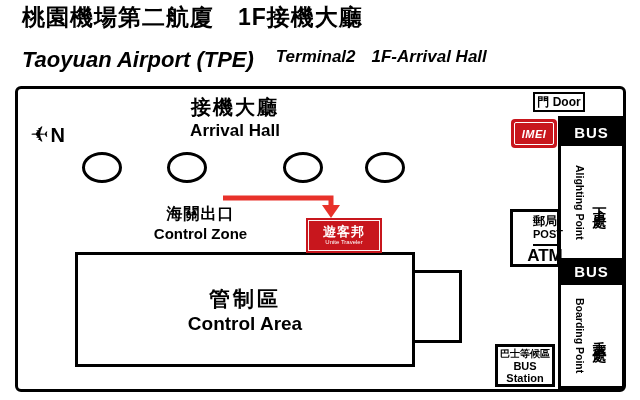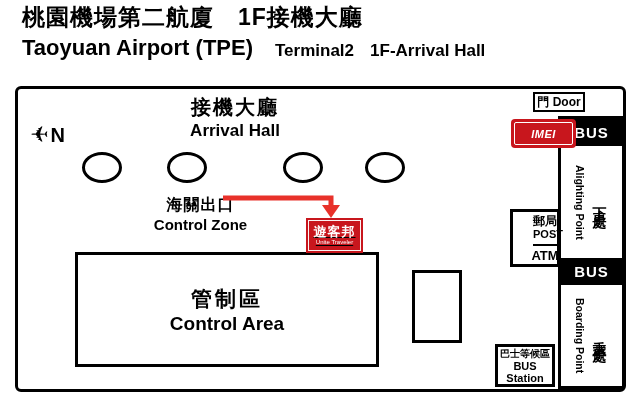--- a/index.html
+++ b/index.html
@@ -5,21 +5,21 @@
   html,body { margin:0; padding:0; }
   body {
     width:640px; height:400px; position:relative; overflow:hidden;
     background:#ffffff; color:#000;
     font-family:"Liberation Sans","DejaVu Sans",sans-serif;
   }
   .abs { position:absolute; }
 
   
   .title-zh { left:22px; top:2px; font-size:23px; font-weight:bold; letter-spacing:1px; }
-  .title-en { left:22px; top:35px; display:flex; align-items:flex-end; }
+  .title-en { left:22px; top:47px; display:flex; align-items:flex-start;font-style:italic; }
   .title-en .big   { font-size:22px; font-weight:bold; }
   .title-en .small { font-size:17px; font-weight:bold; margin-left:22px; }
   .title-en .small2{ font-size:17px; font-weight:bold; margin-left:16px; }
 
   
   .frame { left:15px; top:86px; width:611px; height:306px;
            border:3px solid #000; border-radius:6px; box-sizing:border-box; background:#fff; }
 
   
   .compass { left:30px; top:122px; display:flex; align-items:center; gap:2px; }
@@ -29,35 +29,35 @@
   
   .arrival { left:155px; top:94px; width:160px; text-align:center; }
   .arrival .zh { font-size:20px; font-weight:bold; letter-spacing:2px; }
   .arrival .en { font-size:17px; font-weight:bold; }
 
   
   .pillar { position:absolute; width:40px; height:31px; border:3px solid #000;
             border-radius:50%; background:#fff; box-sizing:border-box; }
 
   
-  .czone { left:138px; top:195px; width:125px; text-align:center; }
+  .czone { left:138px; top:204px; width:125px; text-align:center; }
   .czone .zh { font-size:16px; font-weight:bold; letter-spacing:1px; }
   .czone .en { font-size:15px; font-weight:bold; }
 
   
-  .badge { left:306px; top:218px; width:57px; height:35px; background:#c8161d;
-           box-sizing:border-box; padding:2px; z-index:3;text-decoration:underline; }
+  .badge { left:306px; top:218px; width:76px; height:35px; background:#c8161d;
+           box-sizing:border-box; padding:2px; z-index:3; }
   .badge-inner { border:1px solid rgba(255,255,255,.95); height:100%; box-sizing:border-box;
                  display:flex; flex-direction:column; align-items:center; justify-content:center;
                  color:#fff; }
   .badge-inner .zh { font-size:13px; font-weight:bold; letter-spacing:1px; line-height:14px; }
   .badge-inner .en { font-size:6px; line-height:7px; }
 
   
-  .carea { left:75px; top:252px; width:304px; height:115px; border:3px solid #000;
+  .carea { left:75px; top:252px; width:340px; height:115px; border:3px solid #000;
            box-sizing:border-box; background:#fff; display:flex; flex-direction:column;
            align-items:center; justify-content:center; z-index:2; }
   .carea .zh { font-size:21px; font-weight:bold; letter-spacing:3px; }
   .carea .en { font-size:19px; font-weight:bold; }
 
   .sideroom { left:412px; top:270px; width:50px; height:73px; border:3px solid #000;
               box-sizing:border-box; background:#fff; z-index:1; }
 
   
   .door { left:533px; top:92px; width:52px; height:20px; border:2px solid #000;
@@ -71,33 +71,33 @@
                 font-size:15px; letter-spacing:1px; display:flex; align-items:center; justify-content:center; }
   .strip .vcell { flex:none; display:flex; align-items:center; justify-content:center; gap:5px; }
   .strip .vcell.alight { height:112px; }
   .strip .vcell.board  { flex:1; }
   .v-en { writing-mode:vertical-rl; font-size:10.5px; font-weight:bold; height:80px;
           display:inline-block; text-align:center; line-height:12px; }
   .v-zh { writing-mode:vertical-rl; text-orientation:upright; font-size:14px;
           font-weight:bold; letter-spacing:4px; }
 
   
-  .imei { left:511px; top:119px; width:65px; height:29px; background:#c8161d; border-radius:4px;
+  .imei { left:511px; top:119px; width:46px; height:29px; background:#c8161d; border-radius:4px;
           box-sizing:border-box; padding:3px; z-index:3; }
   .imei-inner { border:1px solid #fff; border-radius:2px; height:100%; box-sizing:border-box;
                 display:flex; align-items:center; justify-content:center;
                 color:#fff; font-weight:bold; font-style:italic; font-size:11px; letter-spacing:.5px; }
 
   
   .postbox { left:510px; top:209px; width:50px; height:58px; border:3px solid #000;
              box-sizing:border-box; background:#fff; display:flex; flex-direction:column;
              text-align:center; z-index:3;padding-left:20px; }
   .postbox .zh  { font-size:12px; font-weight:bold; line-height:14px; padding-top:2px; }
   .postbox .en  { font-size:11px; font-weight:bold; line-height:13px; }
-  .postbox .atm { font-size:13px; font-weight:bold; border-top:2px solid #000; margin-top:3px;
+  .postbox .atm { font-size:17px; font-weight:bold; border-top:2px solid #000; margin-top:3px;
                   flex:1; display:flex; align-items:center; justify-content:center; }
 
   
   .busstation { left:495px; top:344px; width:60px; height:43px; border:3px solid #000;
                 box-sizing:border-box; background:#fff; text-align:center; z-index:4;
                 display:flex; flex-direction:column; justify-content:center; }
   .busstation .zh { font-size:10px; font-weight:bold; line-height:12px; }
   .busstation .en { font-size:11px; font-weight:bold; line-height:12px; }
 
   .arrow-svg { left:218px; top:192px; z-index:3; }

